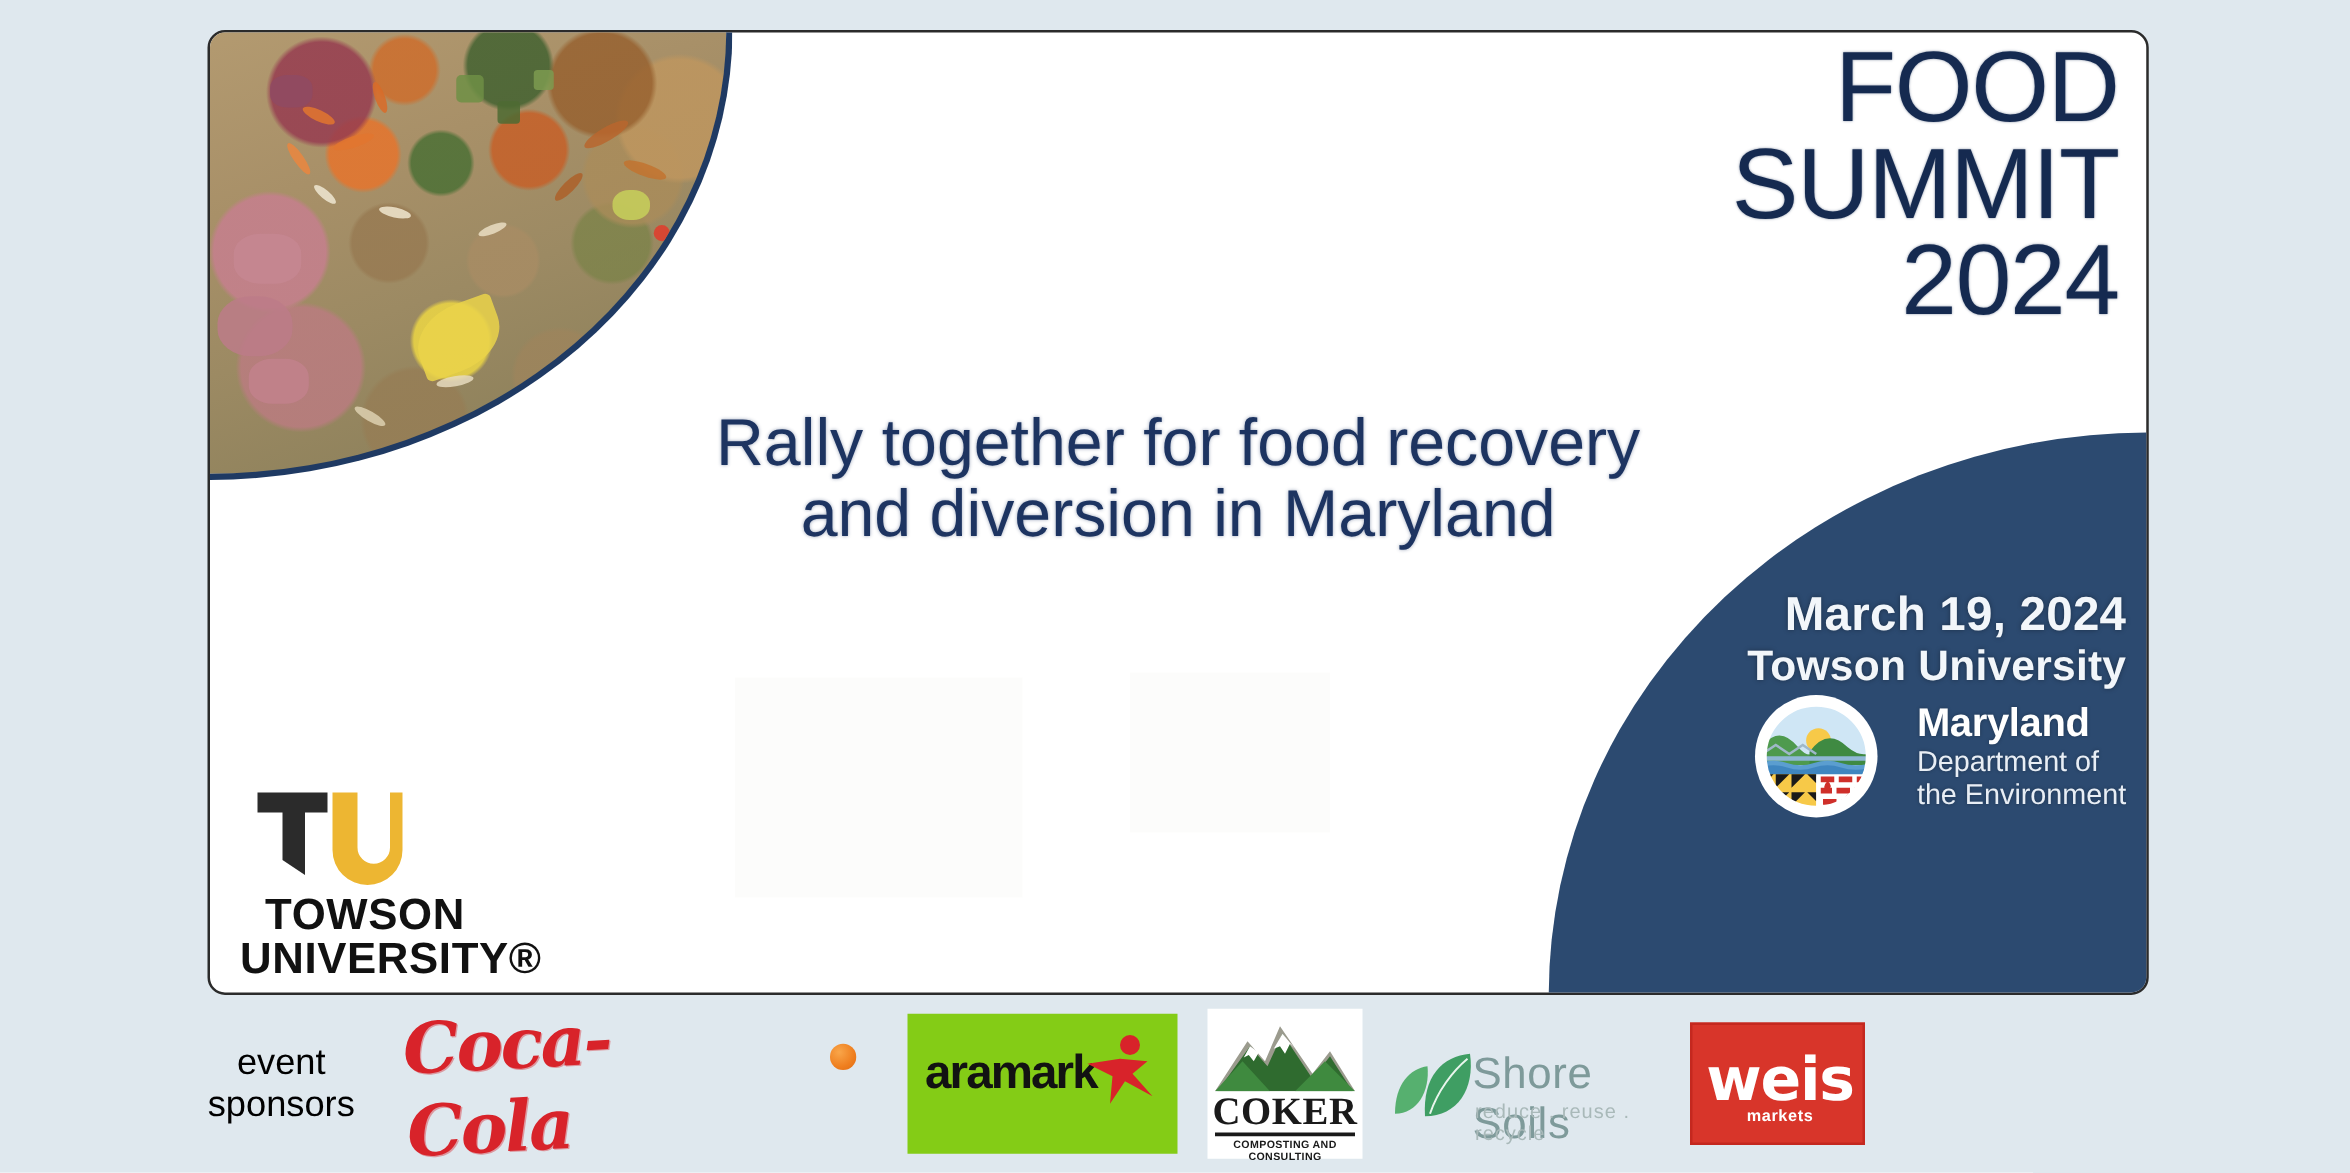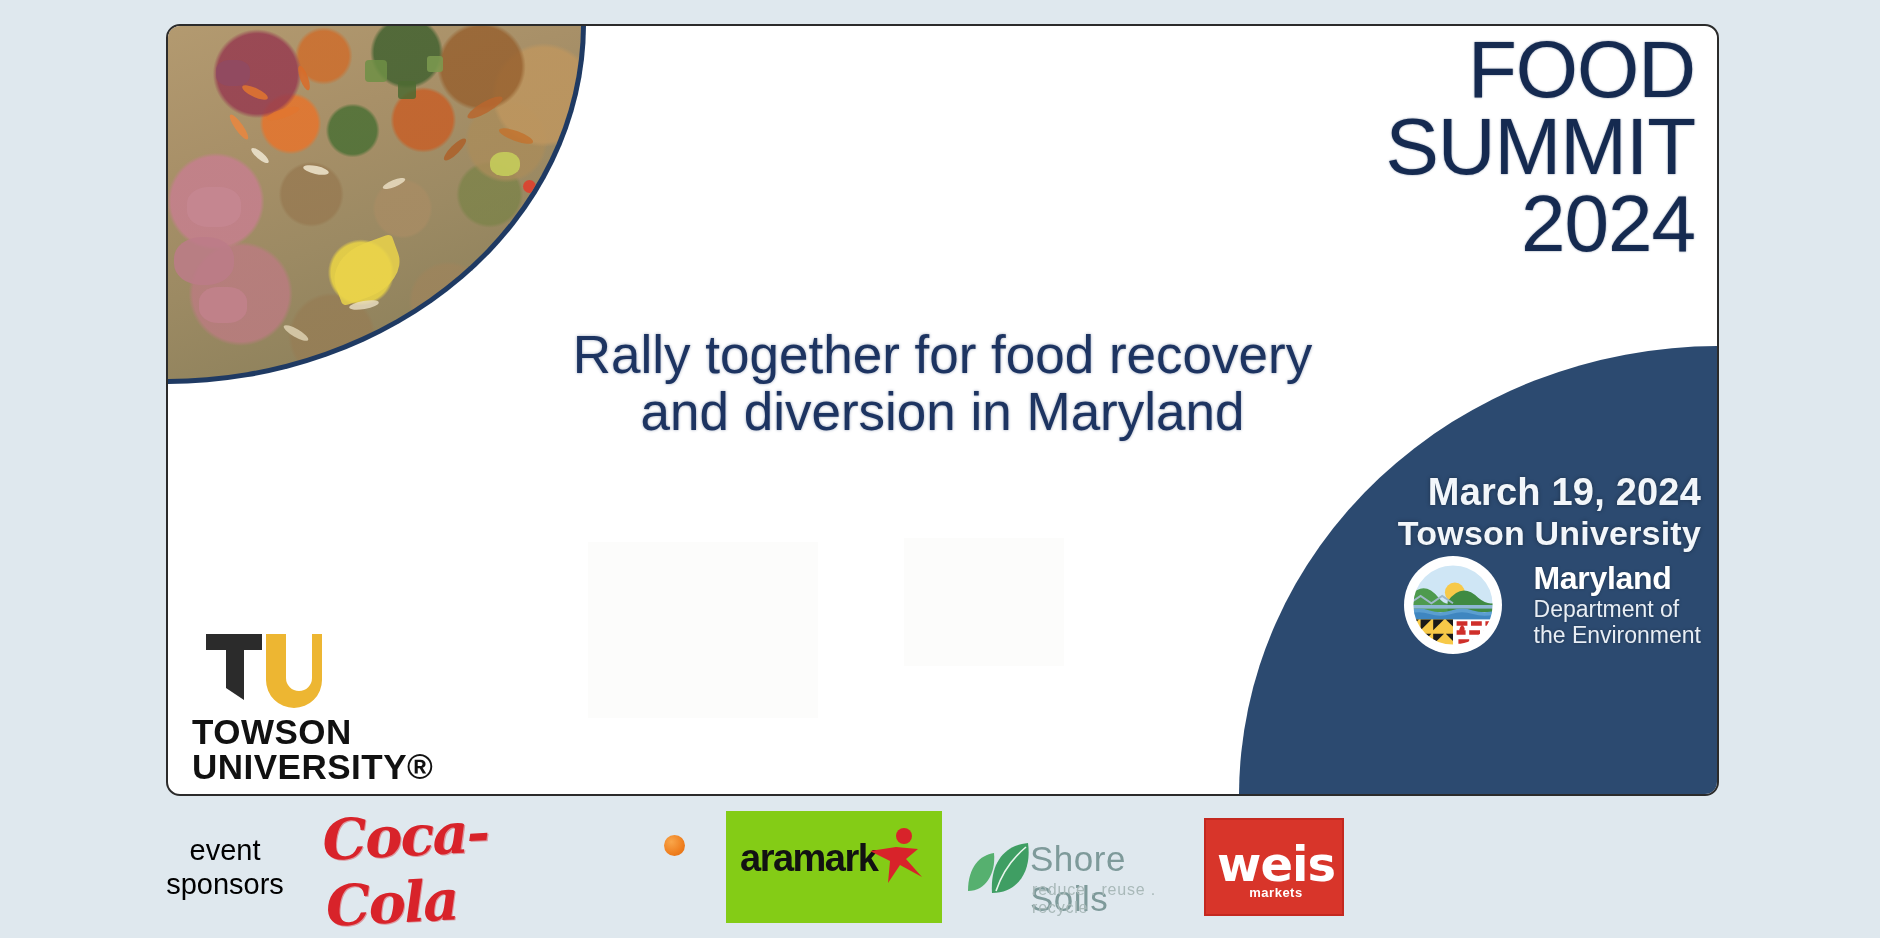--- a/index.html
+++ b/index.html
@@ -148,21 +148,21 @@
 
   
   #tu-logo {
     position: absolute;
     left: 24px;
     bottom: 10px;
     width: 200px;
   }
   #tu-mark { display: block; width: 128px; height: 78px; margin-left: 8px; }
   #tu-name { color: #111111; font-weight: 700; line-height: 1.0; margin-top: 6px; }
-  #tu-name .tu-l1 { font-size: 35px; letter-spacing: .5px; display:block; }
+  #tu-name .tu-l1 { font-size: 35px; letter-spacing: .5px; display:block;text-align:center; }
   #tu-name .tu-l2 { font-size: 35px; letter-spacing: .5px; display:block; }
 
   
   .ghost {
     position: absolute;
     background: #fcfcfb;
     opacity: .9;
   }
 
   
@@ -440,20 +440,33 @@
     </div>
 
     <div class="sponsor" id="sp-aramark">
       <span class="ar-text">aramark</span>
       <svg class="ar-star" viewBox="0 0 62 62">
         <circle cx="38" cy="11" r="8" fill="#d8232a"></circle>
         <path d="M4 26 L30 22 L52 24 L40 34 L56 52 L34 40 L22 58 L24 36 Z" fill="#d8232a"></path>
       </svg>
     </div>
 
+    <div class="sponsor" id="sp-coker">
+      <svg class="ck-mtn" viewBox="0 0 112 58">
+        <path d="M0 58 L26 18 L40 34 L52 6 L78 44 L92 26 L112 58 Z" fill="#9b9b8e"></path>
+        <path d="M2 58 L28 22 L42 38 L54 12 L78 48 L92 30 L110 58 Z" fill="#2f6b2f"></path>
+        <path d="M54 12 L47 24 L52 22 L56 28 L60 20 L64 24 Z" fill="#ffffff"></path>
+        <path d="M28 22 L23 31 L27 29 L31 34 L35 27 Z" fill="#ffffff"></path>
+        <path d="M0 58 L22 34 L44 58 Z" fill="#3f8a3f"></path>
+        <path d="M64 58 L88 34 L112 58 Z" fill="#3f8a3f"></path>
+      </svg>
+      <span class="ck-name">COKER</span>
+      <span class="ck-rule"></span>
+      <span class="ck-sub">COMPOSTING AND CONSULTING</span>
+    </div>
 
     <div class="sponsor" id="sp-shore">
       <svg class="ss-leaves" viewBox="0 0 72 58">
         <path d="M6 52 C6 28 18 16 32 14 C34 34 24 52 6 52 Z" fill="#56b06f"></path>
         <path d="M30 54 C28 22 44 6 66 4 C70 32 56 54 30 54 Z" fill="#3f9e63"></path>
         <path d="M34 52 C40 34 52 18 64 8" stroke="#e8f5ec" stroke-width="1.6" fill="none"></path>
       </svg>
       <span class="ss-name">Shore Soils</span>
       <span class="ss-sub">reduce . reuse . recycle</span>
     </div>

